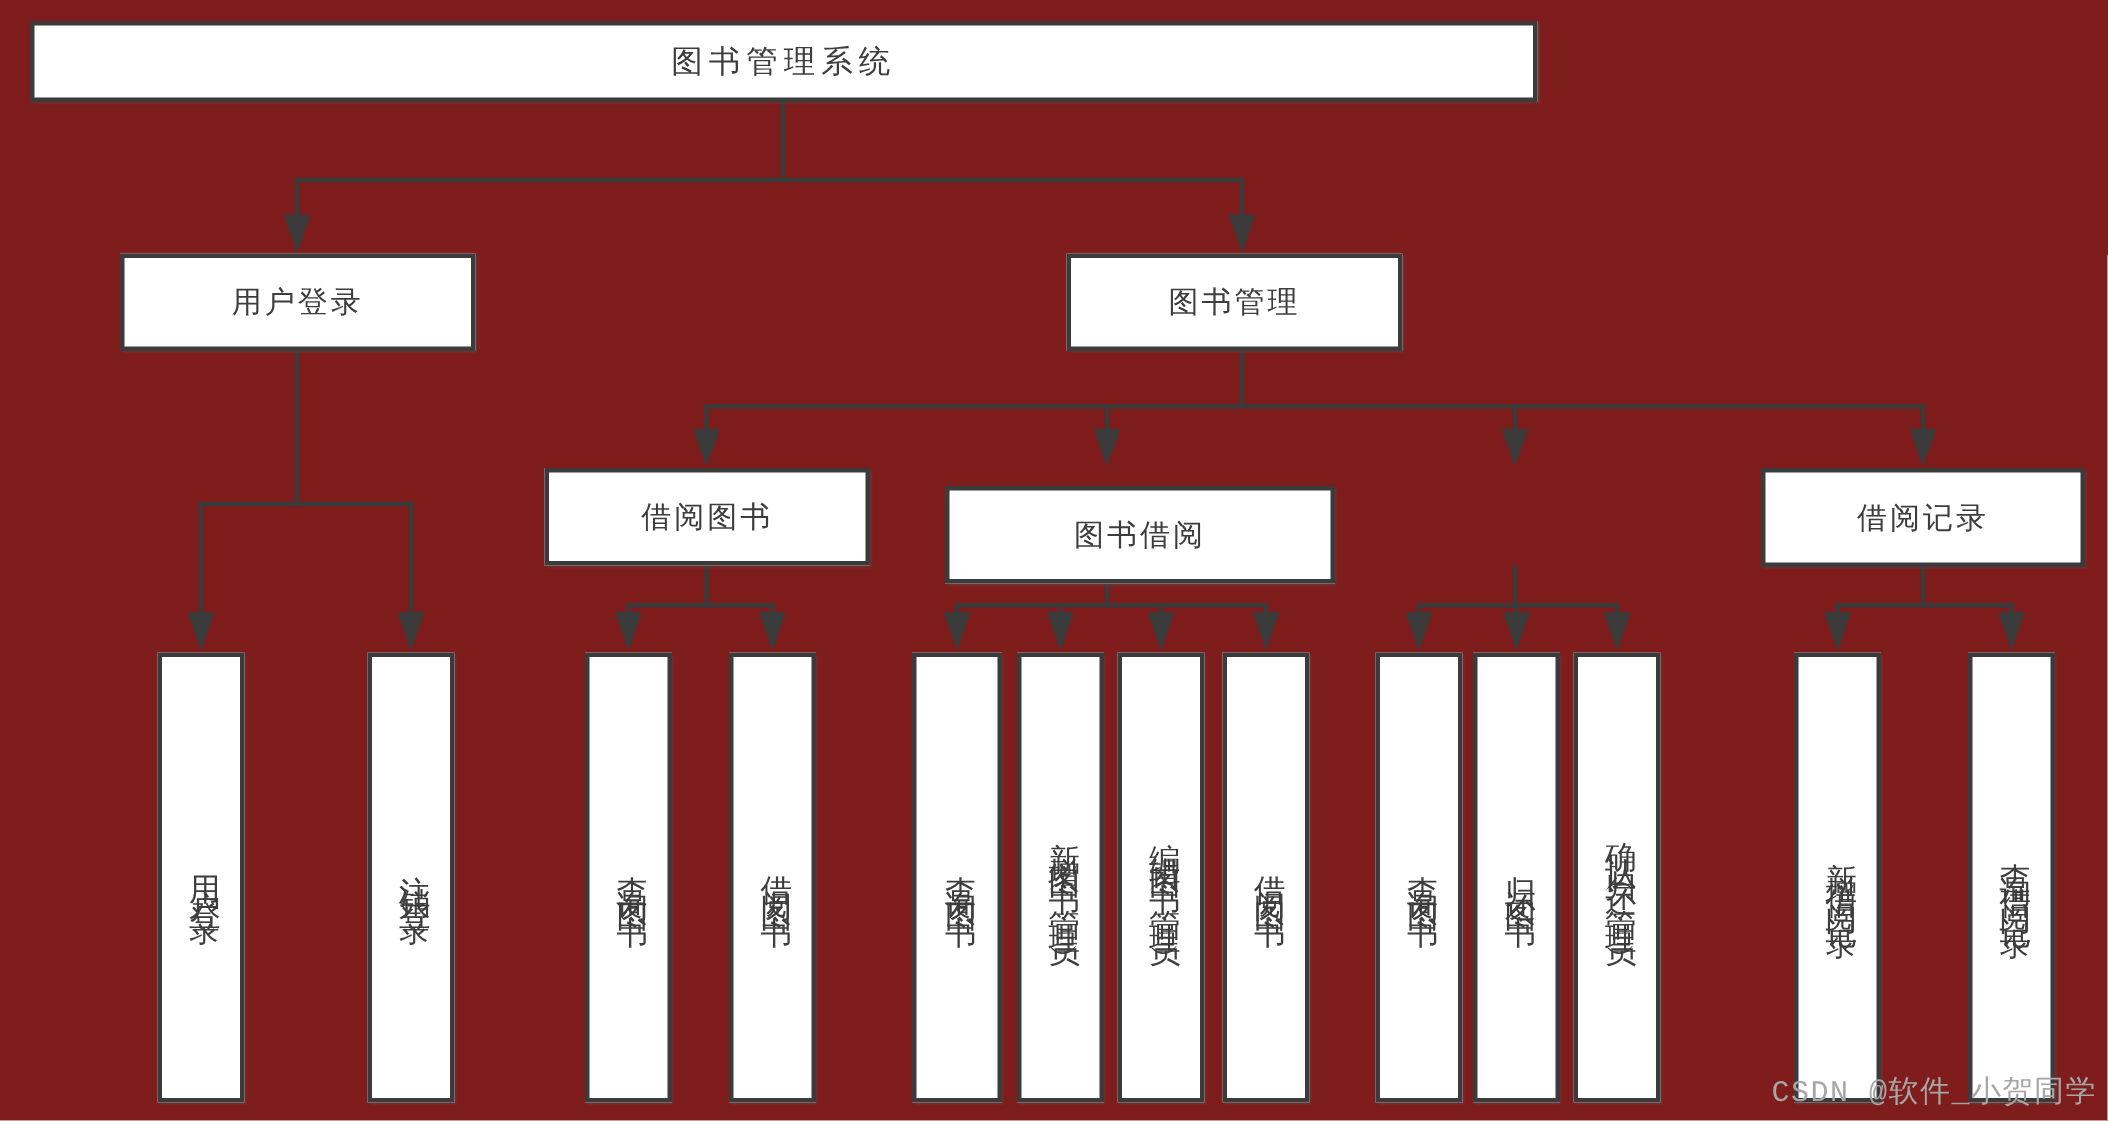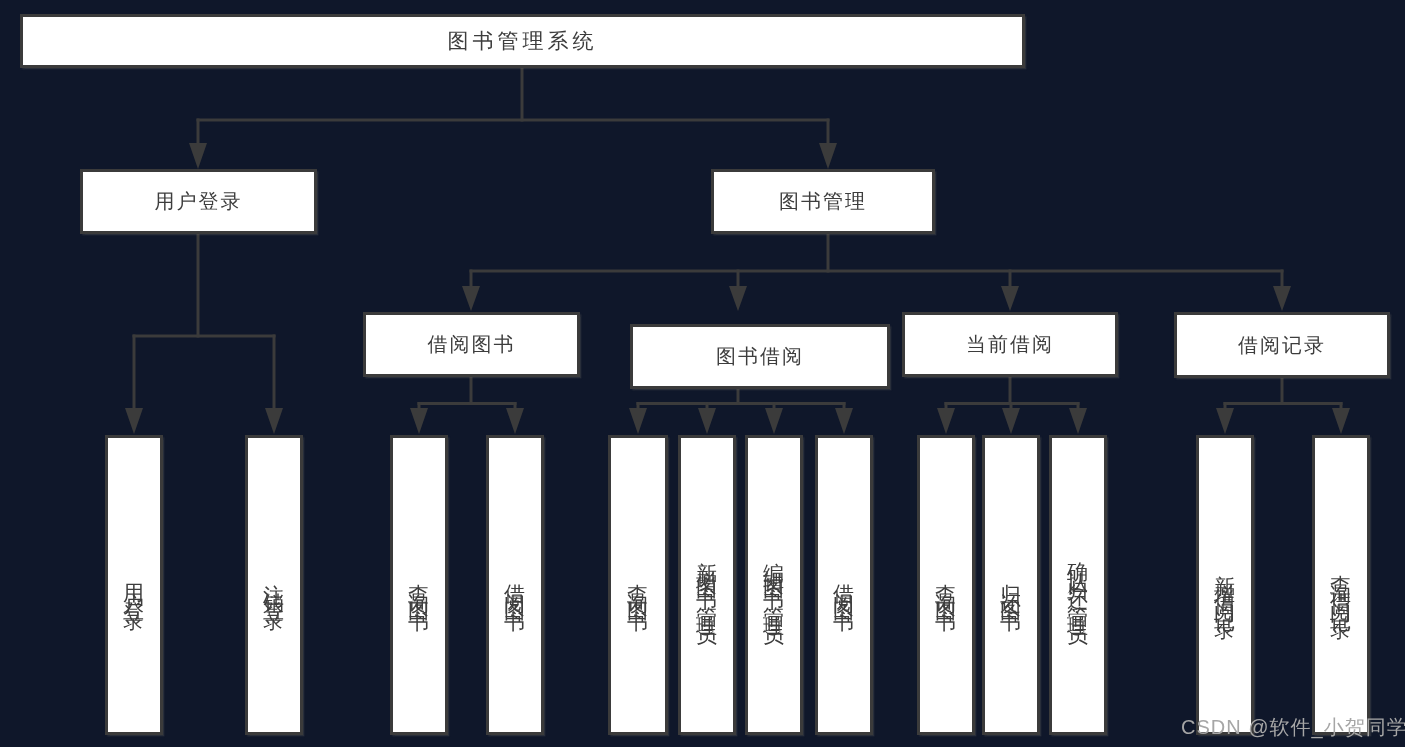--- a/index.html
+++ b/index.html
@@ -4,22 +4,22 @@
 <style>
   html, body {
     margin: 0;
     padding: 0;
     background: #ffffff;
   }
   #stage {
     position: relative;
     width: 1405px;
     height: 747px;
-    background: #0f172a;
-    font-family: Liberation Sans, sans-serif;
+    background: #7f1d1d;
+    font-family: Liberation Mono, monospace;
     overflow: hidden;
   }
   #connectors {
     position: absolute;
     left: 0;
     top: 0;
     width: 1405px;
     height: 747px;
     z-index: 1;
   }
@@ -149,23 +149,20 @@
   <div class="node hbox" style="left:711px; top:169px; width:224px; height:65px;">
     <span>图书管理</span>
   </div>
 
   <div class="node hbox" style="left:363px; top:312px; width:217px; height:65px;">
     <span>借阅图书</span>
   </div>
   <div class="node hbox" style="left:630px; top:324px; width:260px; height:65px;">
     <span>图书借阅</span>
   </div>
-  <div class="node hbox" style="left:902px; top:312px; width:216px; height:65px;">
-    <span>当前借阅</span>
-  </div>
   <div class="node hbox" style="left:1174px; top:312px; width:216px; height:66px;">
     <span>借阅记录</span>
   </div>
 
   <div class="node vbox" style="left:105px;">
     <span class="vtext">用户登录</span>
   </div>
   <div class="node vbox" style="left:245px;">
     <span class="vtext">注销登录</span>
   </div>

